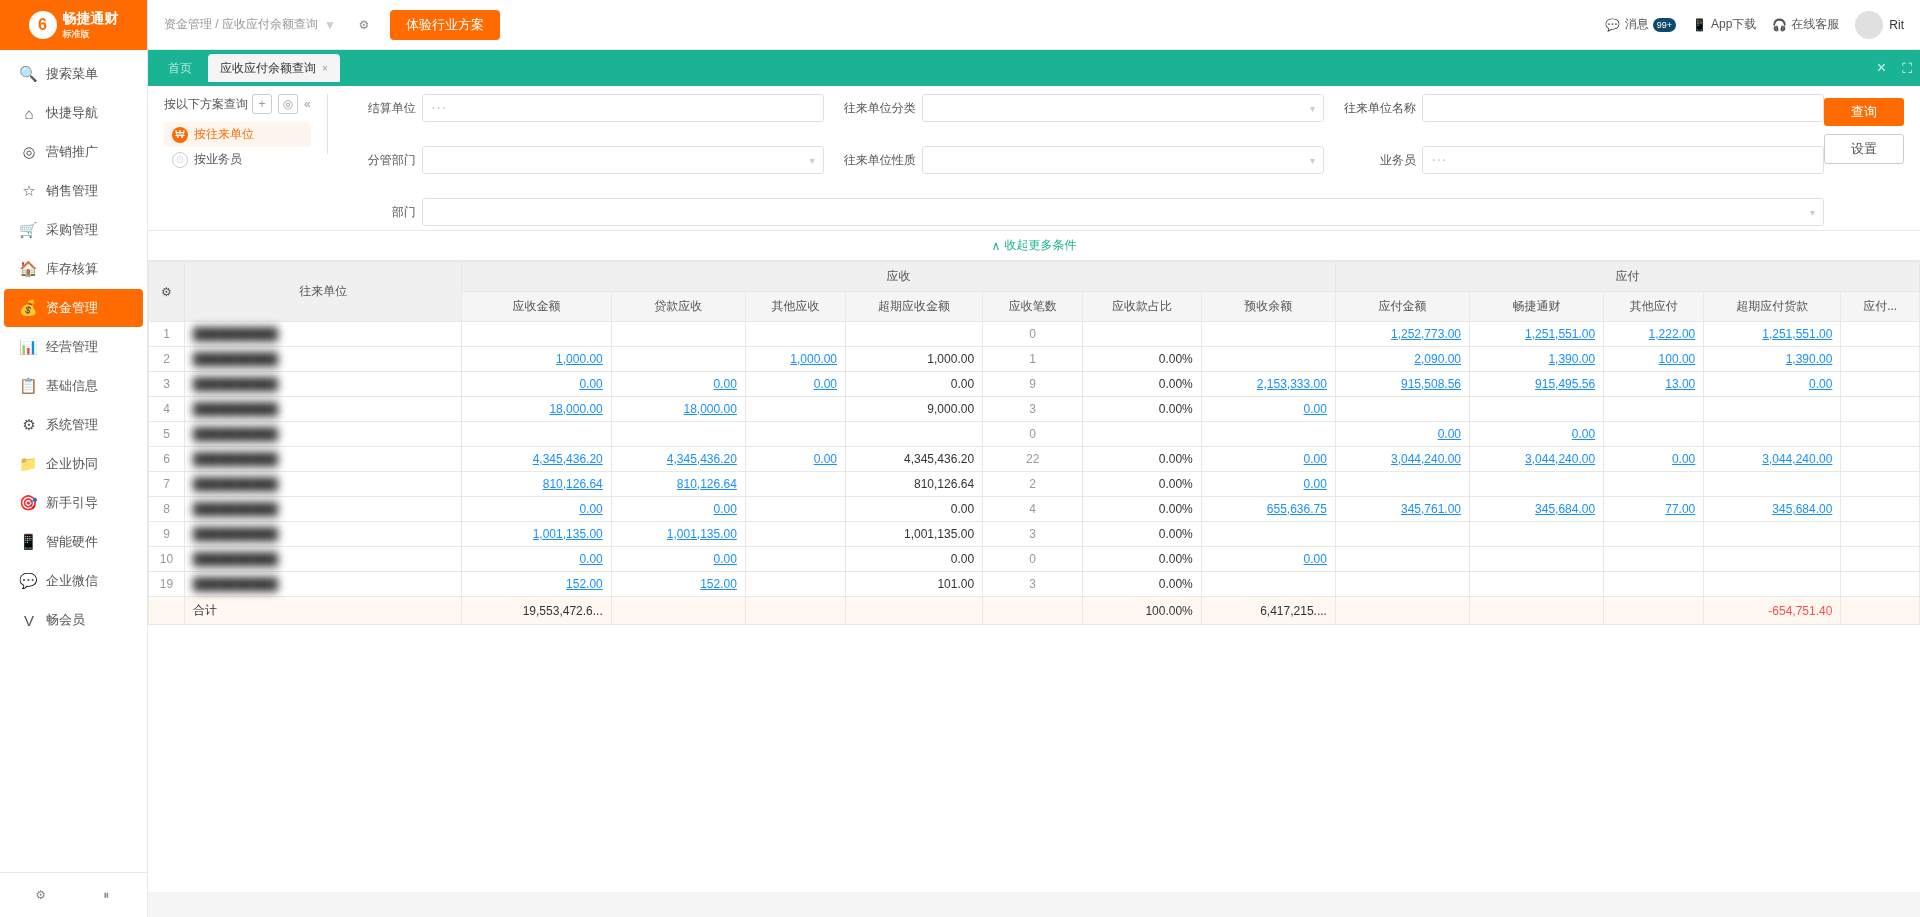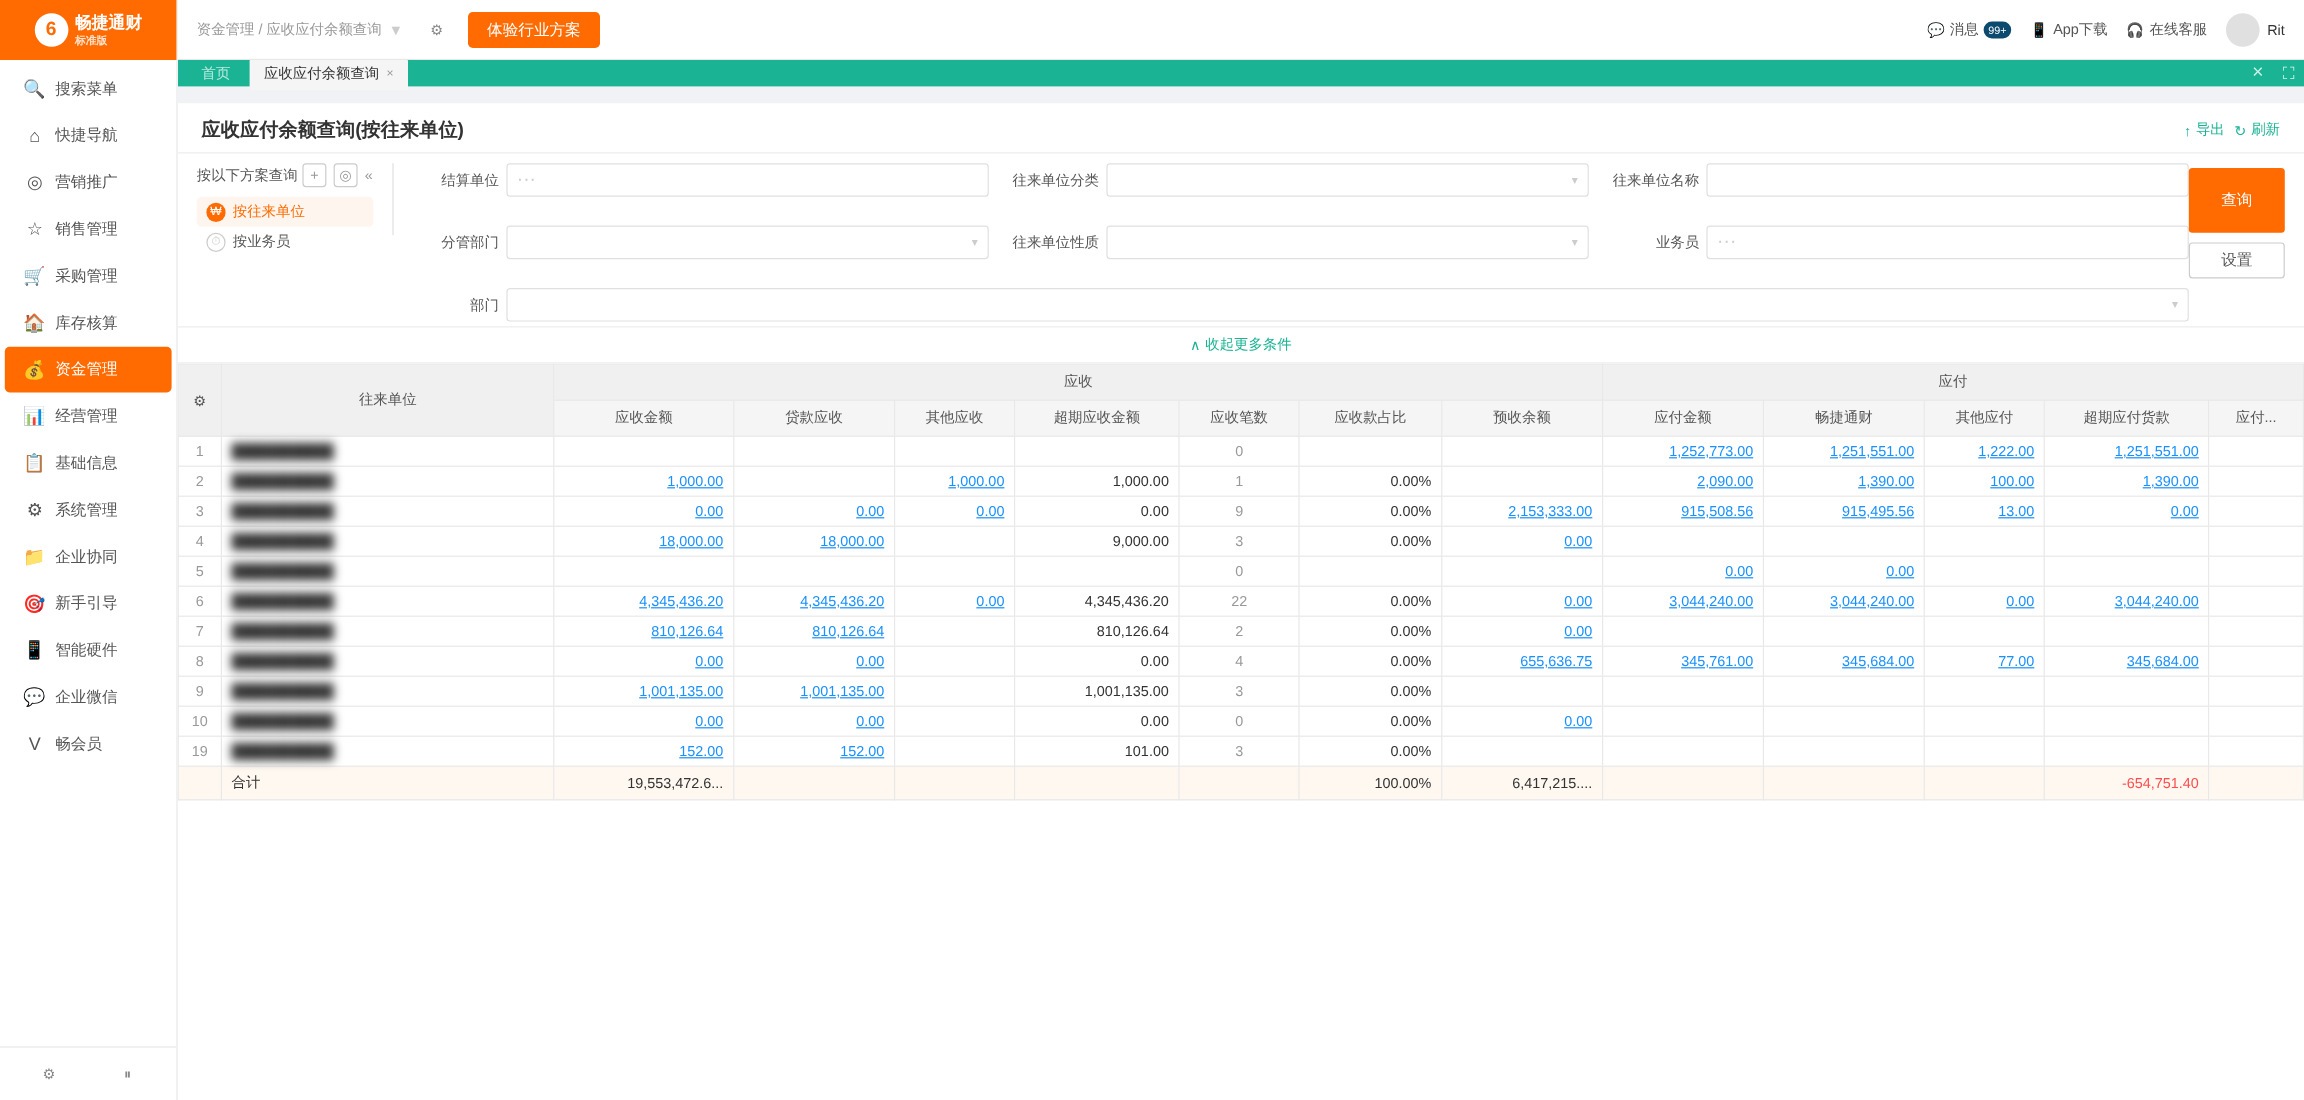--- a/index.html
+++ b/index.html
@@ -51,21 +51,21 @@
     .topbar-action { display: flex; align-items: center; gap: 4px; cursor: pointer; color: #555; font-size: 12px; }
     .topbar-action .badge {
       background: #0c4a6e; color: #fff; border-radius: 10px; font-size: 9px;
       padding: 0 4px; min-width: 16px; height: 14px; display: flex; align-items: center; justify-content: center;
     }
     .topbar-user { display: flex; align-items: center; gap: 6px; cursor: pointer; }
     .user-avatar { width: 28px; height: 28px; border-radius: 50%; background: #e0e0e0; }
 
     
     .tabbar {
-      position: fixed; left: 148px; top: 50px; right: 0; height: 22px;
+      position: fixed; left: 148px; top: 50px; right: 0; height: 36px;
       background: #1ab394; display: flex; align-items: center; z-index: 99;
       padding: 0 8px;
     }
     .tab-item {
       height: 28px; padding: 0 12px; display: flex; align-items: center; cursor: pointer;
       font-size: 12px; color: rgba(255,255,255,0.7); border-radius: 4px 4px 0 0;
       margin-right: 4px; background: transparent;
     }
     .tab-item.active { background: #f5f5f5; color: #333; }
     .tab-item .tab-close { margin-left: 6px; font-size: 10px; color: #999; }
@@ -109,21 +109,21 @@
     .filter-input input { border: none; outline: none; width: 100%; font-size: 12px; color: #555; background: transparent; }
 
     .collapse-bar {
       text-align: center; padding: 6px; background: #fff; border-bottom: 1px solid #e8e8e8;
       cursor: pointer; color: #1ab394; font-size: 12px; display: flex; align-items: center; justify-content: center; gap: 4px;
     }
 
     
     .query-btn {
       background: #ff6b00; color: #fff; border: none; border-radius: 3px;
-      padding: 18px 20px; font-size: 13px; cursor: pointer; margin-bottom: 4px; display: block; width: 80px;
+      padding: 5px 20px; font-size: 13px; cursor: pointer; margin-bottom: 4px; display: block; width: 80px;
     }
     .set-btn {
       background: #fff; color: #555; border: 1px solid #ccc; border-radius: 3px;
       padding: 5px 20px; font-size: 13px; cursor: pointer; display: block; width: 80px;
     }
     .btn-area { display: flex; flex-direction: column; gap: 4px; margin-left: 8px; }
 
     
     .table-area {
       background: #fff; margin: 0; overflow: auto;
@@ -278,33 +278,20 @@
     <span class="tab-close">×</span>
   </div>
   <div style="margin-left:auto;display:flex;align-items:center;gap:8px;">
     <span class="tabbar-close-btn">×</span>
     <span class="tabbar-expand-btn">⛶</span>
   </div>
 </div>
 
 <div class="main-content">
 
-  <div class="page-header">
-    <span class="page-title">应收应付余额查询(按往来单位)</span>
-    <div class="page-actions">
-      <div class="action-btn">
-        <span>↑</span>
-        <span>导出</span>
-      </div>
-      <div class="action-btn">
-        <span>↻</span>
-        <span>刷新</span>
-      </div>
-    </div>
-  </div>
 
   <div class="filter-wrapper">
 
     <div style="display:flex;flex-direction:column;justify-content:flex-start;margin-right:8px;">
       <div style="display:flex;align-items:center;gap:4px;margin-bottom:8px;">
         <span style="color:#555;font-size:12px;">按以下方案查询</span>
         <div class="filter-add-btn">+</div>
         <div class="filter-settings-btn">◎</div>
         <div class="filter-collapse-btn">«</div>
       </div>

